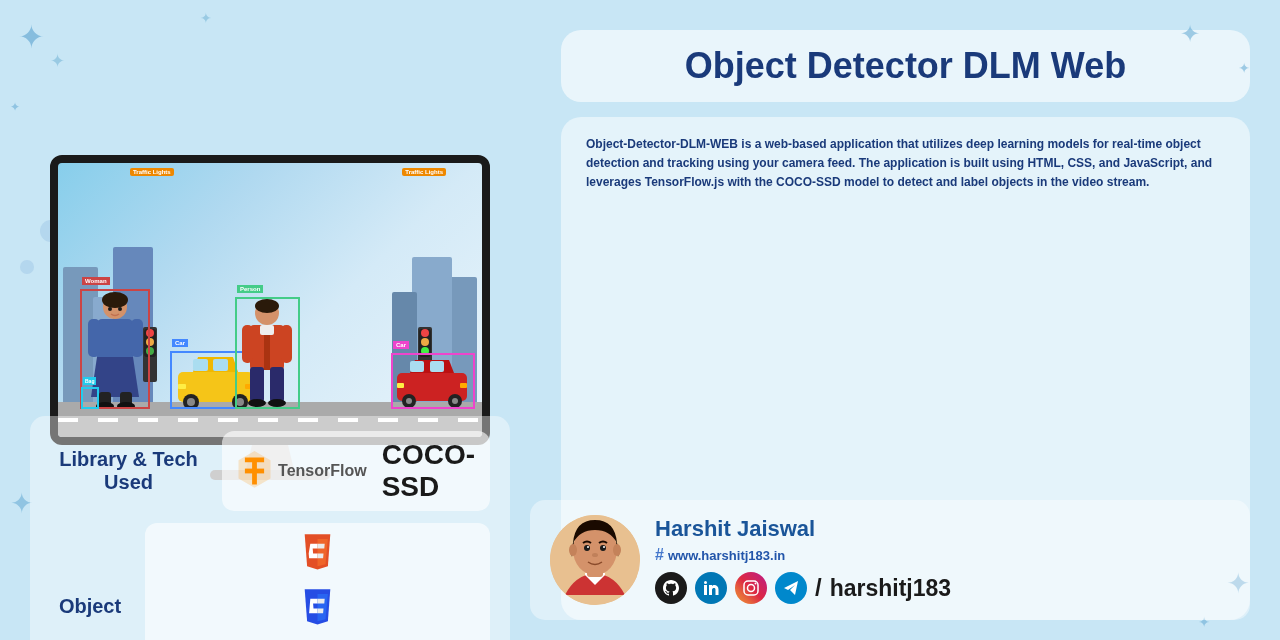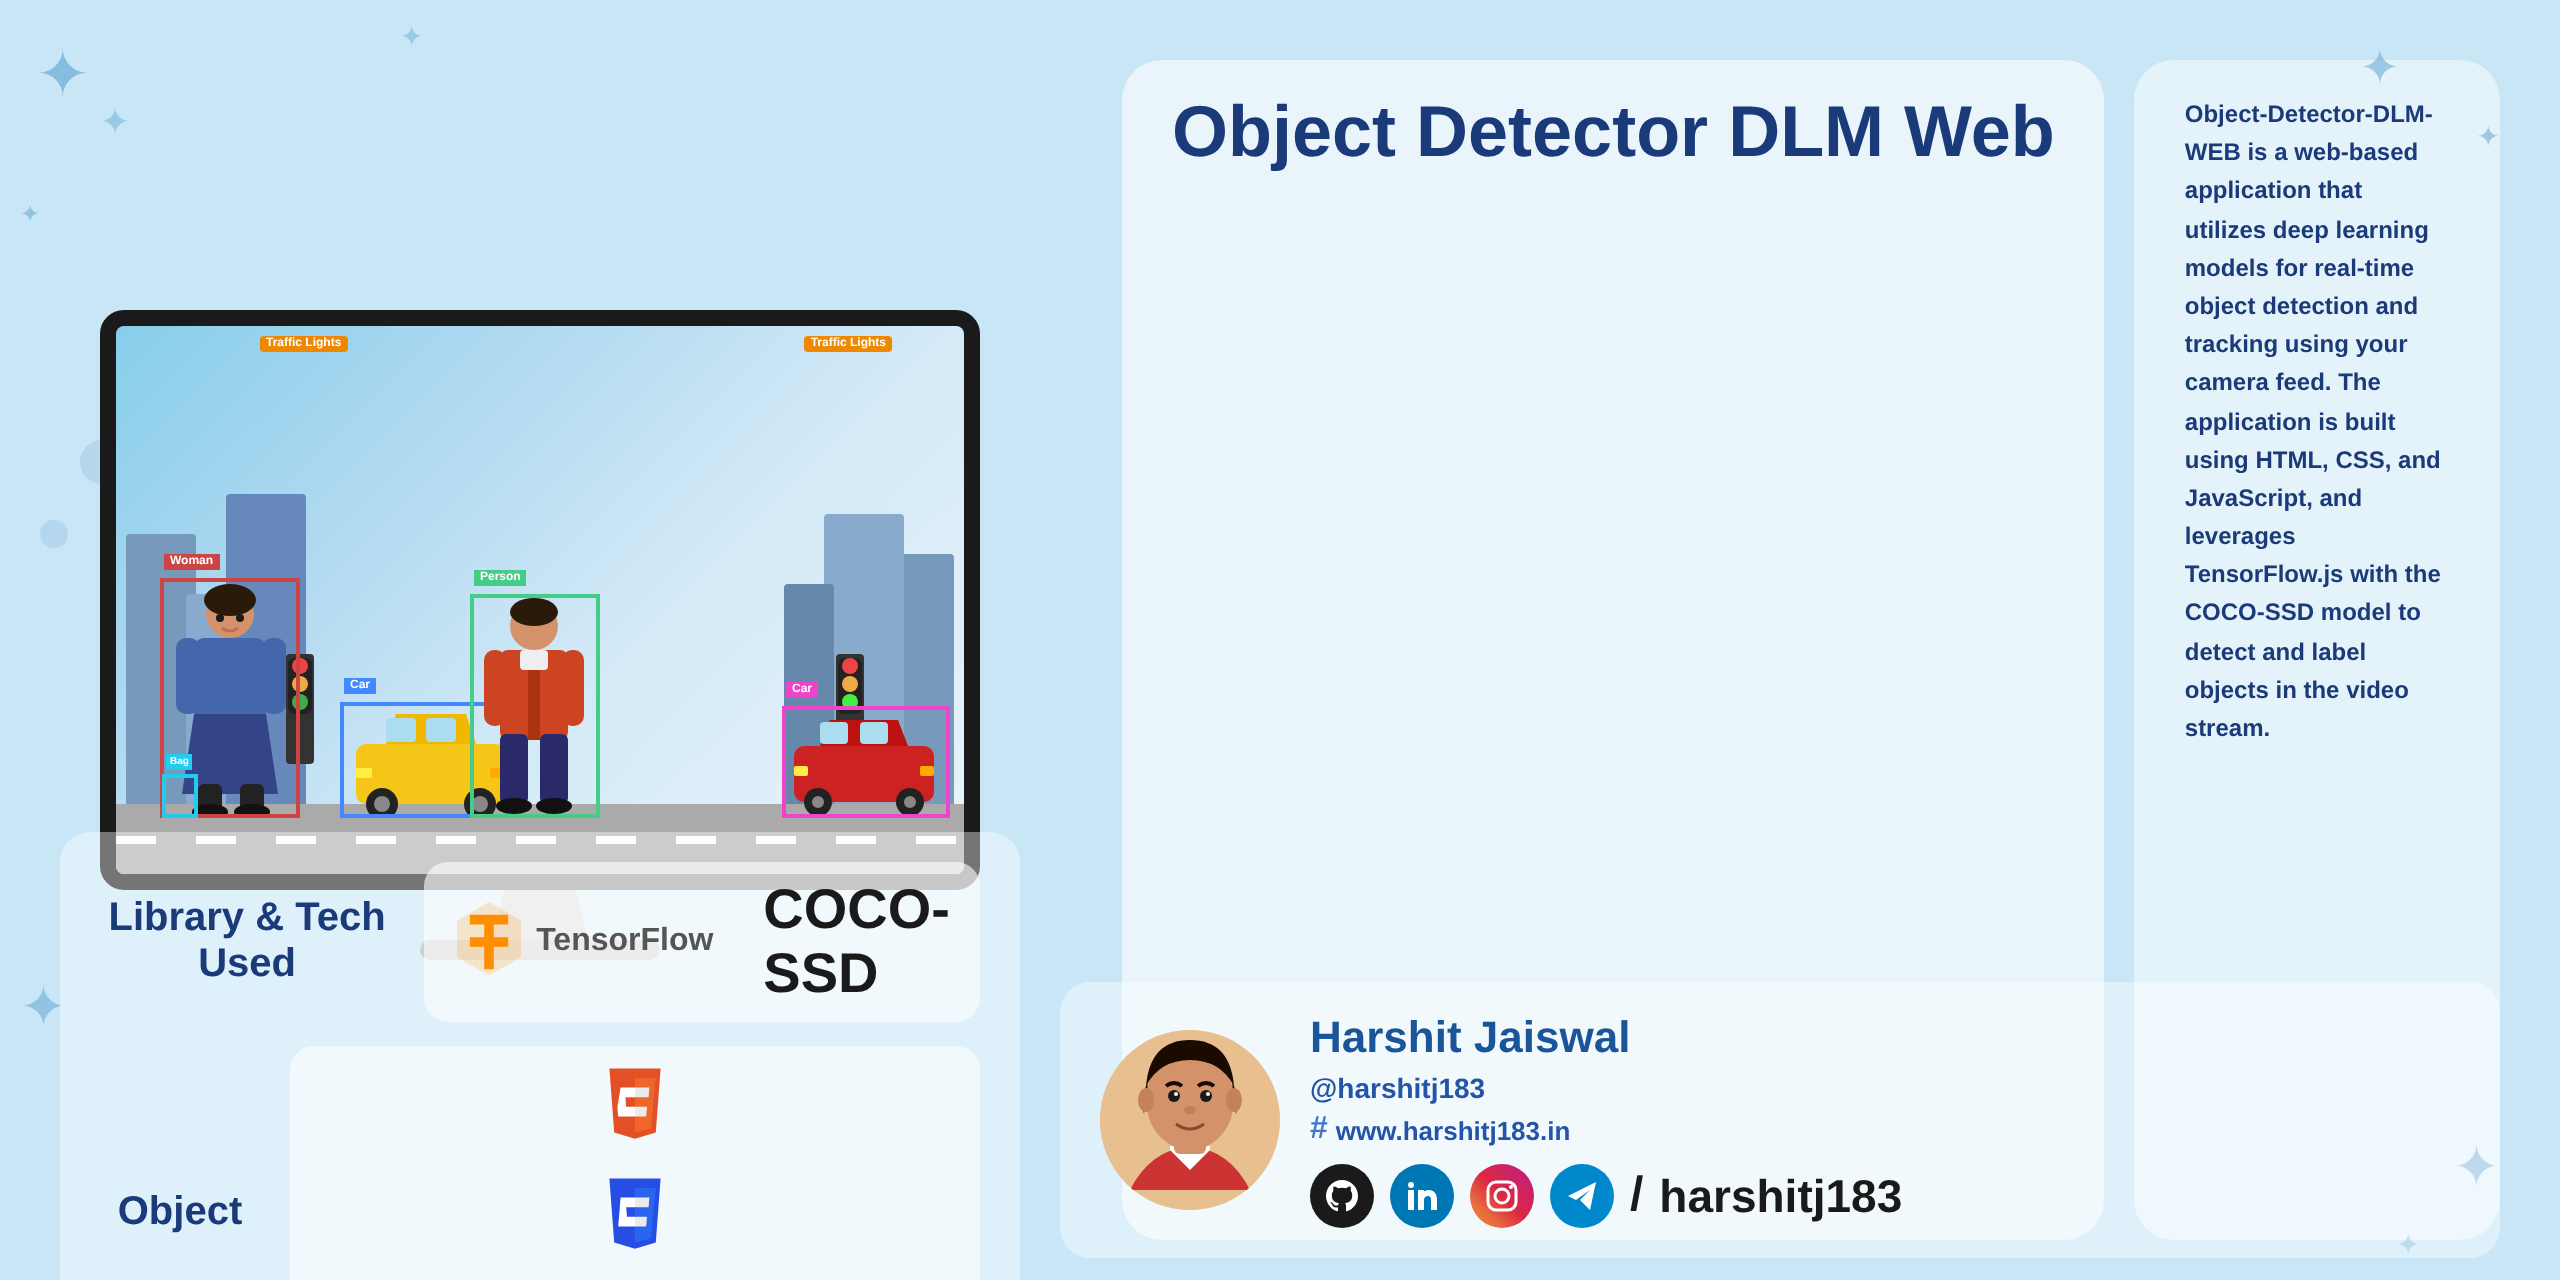--- a/index.html
+++ b/index.html
@@ -102,21 +102,21 @@
       height: 10px;
       background: #b0b0b0;
       margin: 0 auto;
       border-radius: 5px;
     }
 
     
     .right-section {
       flex: 1;
       display: flex;
-      flex-direction: row;
+      flex-direction: column;
       gap: 15px;
       padding-top: 10px;
       padding-left: 31px;
     }
 
     .title-card {
       background: rgba(255,255,255,0.6);
       border-radius: 20px;
       padding: 15px 25px;
       text-align: center;
@@ -263,21 +263,21 @@
     .tf-text {
       font-size: 16px;
       font-weight: 700;
       color: #555;
     }
 
     .coco-ssd-text {
       font-size: 28px;
       font-weight: 900;
       color: #1a1a1a;
-      margin-left: 15px;
+      margin-left: 5px;
     }
 
     
     .html5-icon {
       width: 35px;
       height: 40px;
     }
 
     .css3-icon {
       width: 35px;
@@ -619,21 +619,20 @@
 
         <path d="M38,47 Q45,52 52,47" stroke="#8a4a2a" stroke-width="1.5" fill="none"></path>
 
         <path d="M33,28 Q37,25 41,28" stroke="#1a0a00" stroke-width="2" fill="none"></path>
         <path d="M49,28 Q53,25 57,28" stroke="#1a0a00" stroke-width="2" fill="none"></path>
       </svg>
     </div>
 
     <div class="author-info">
       <span class="author-name">Harshit Jaiswal</span>
-      <span class="author-handle">@harshitj183</span>
       <span class="author-website">
         <span style="font-size:16px;font-weight:bold;color:#4477cc;">#</span>
         <span>www.harshitj183.in</span>
       </span>
       <div class="social-row">
 
         <div class="social-icon github">
           <svg width="18" height="18" viewBox="0 0 18 18" fill="white">
             <path d="M9,1 C4.58,1 1,4.58 1,9 C1,12.54 3.29,15.53 6.47,16.59 C6.87,16.66 7.02,16.42 7.02,16.21 C7.02,16.02 7.01,15.39 7.01,14.72 C5,15.09 4.48,14.23 4.32,13.78 C4.23,13.55 3.84,12.84 3.5,12.65 C3.22,12.5 2.82,12.13 3.49,12.12 C4.12,12.11 4.57,12.7 4.72,12.94 C5.44,14.15 6.59,13.81 7.05,13.6 C7.12,13.08 7.33,12.73 7.56,12.53 C5.78,12.33 3.92,11.64 3.92,8.58 C3.92,7.71 4.23,6.99 4.74,6.43 C4.66,6.23 4.38,5.41 4.82,4.31 C4.82,4.31 5.49,4.1 7.02,5.13 C7.66,4.95 8.34,4.86 9.02,4.86 C9.7,4.86 10.38,4.95 11.02,5.13 C12.55,4.09 13.22,4.31 13.22,4.31 C13.66,5.41 13.38,6.23 13.3,6.43 C13.81,6.99 14.12,7.7 14.12,8.58 C14.12,11.65 12.25,12.33 10.47,12.53 C10.76,12.78 11.01,13.26 11.01,14.01 C11.01,15.08 11,15.95 11,16.21 C11,16.42 11.15,16.67 11.55,16.59 C14.71,15.53 17,12.53 17,9 C17,4.58 13.42,1 9,1 Z"></path>
           </svg>

